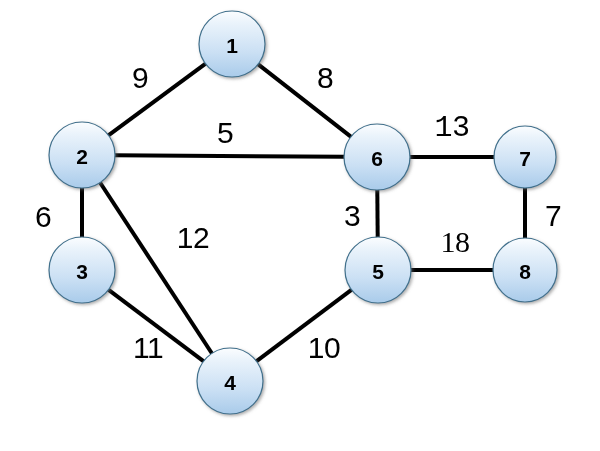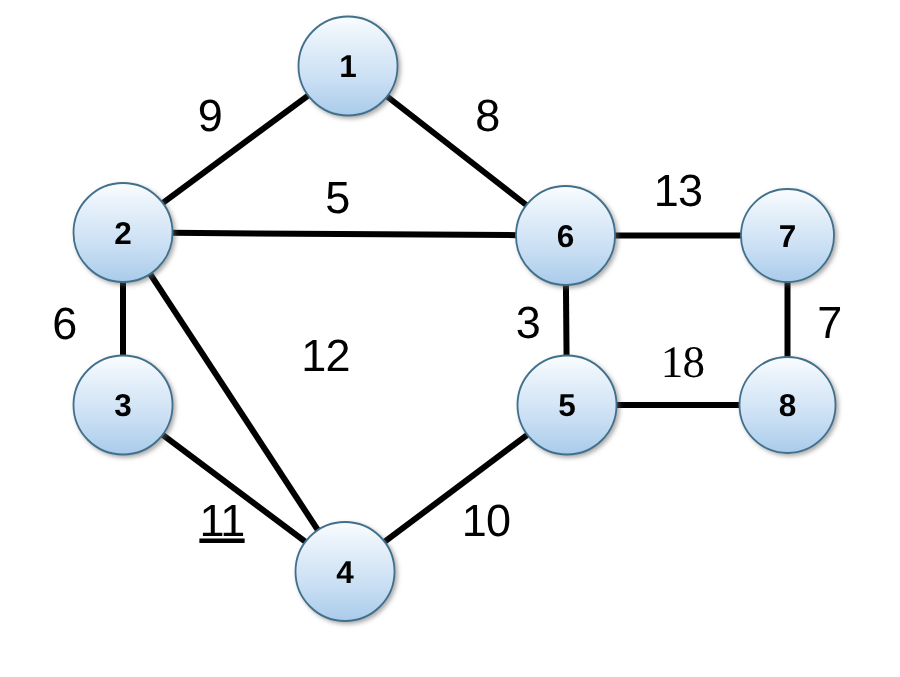--- a/index.html
+++ b/index.html
@@ -121,22 +121,22 @@
           <text x="525" y="271" class="node-label">8</text>
         </g>
       </g>
   </svg>
 
   <div id="edge-labels-layer">
       <div class="edge-weight-label" style="left: 140px; top: 78px;">9</div>
       <div class="edge-weight-label" style="left: 325px; top: 78px;">8</div>
       <div class="edge-weight-label" style="left: 225px; top: 133px;">5</div>
       <div class="edge-weight-label" style="left: 43px; top: 217px;">6</div>
-      <div class="edge-weight-label" style="left: 193px; top: 238px; margin-left: 24px;">12</div>
-      <div class="edge-weight-label" style="left: 148px; top: 348px; text-decoration: underline;">11</div>
+      <div class="edge-weight-label" style="left: 193px; top: 238px;">12</div>
+      <div class="edge-weight-label" style="left: 148px; top: 348px;">11</div>
       <div class="edge-weight-label" style="left: 324px; top: 348px; text-align: right;">10</div>
       <div class="edge-weight-label" style="left: 352px; top: 216px;">3</div>
       <div class="edge-weight-label" style="left: 455px; top: 242px; font-family: Liberation Serif, serif;">18</div>
-      <div class="edge-weight-label" style="left: 452px; top: 128px;">13</div>
+      <div class="edge-weight-label" style="left: 452px; top: 128px; font-family: Liberation Mono, monospace;">13</div>
       <div class="edge-weight-label" style="left: 553px; top: 216px;">7</div>
     </div>
 
 </div>
 
 </body></html>

